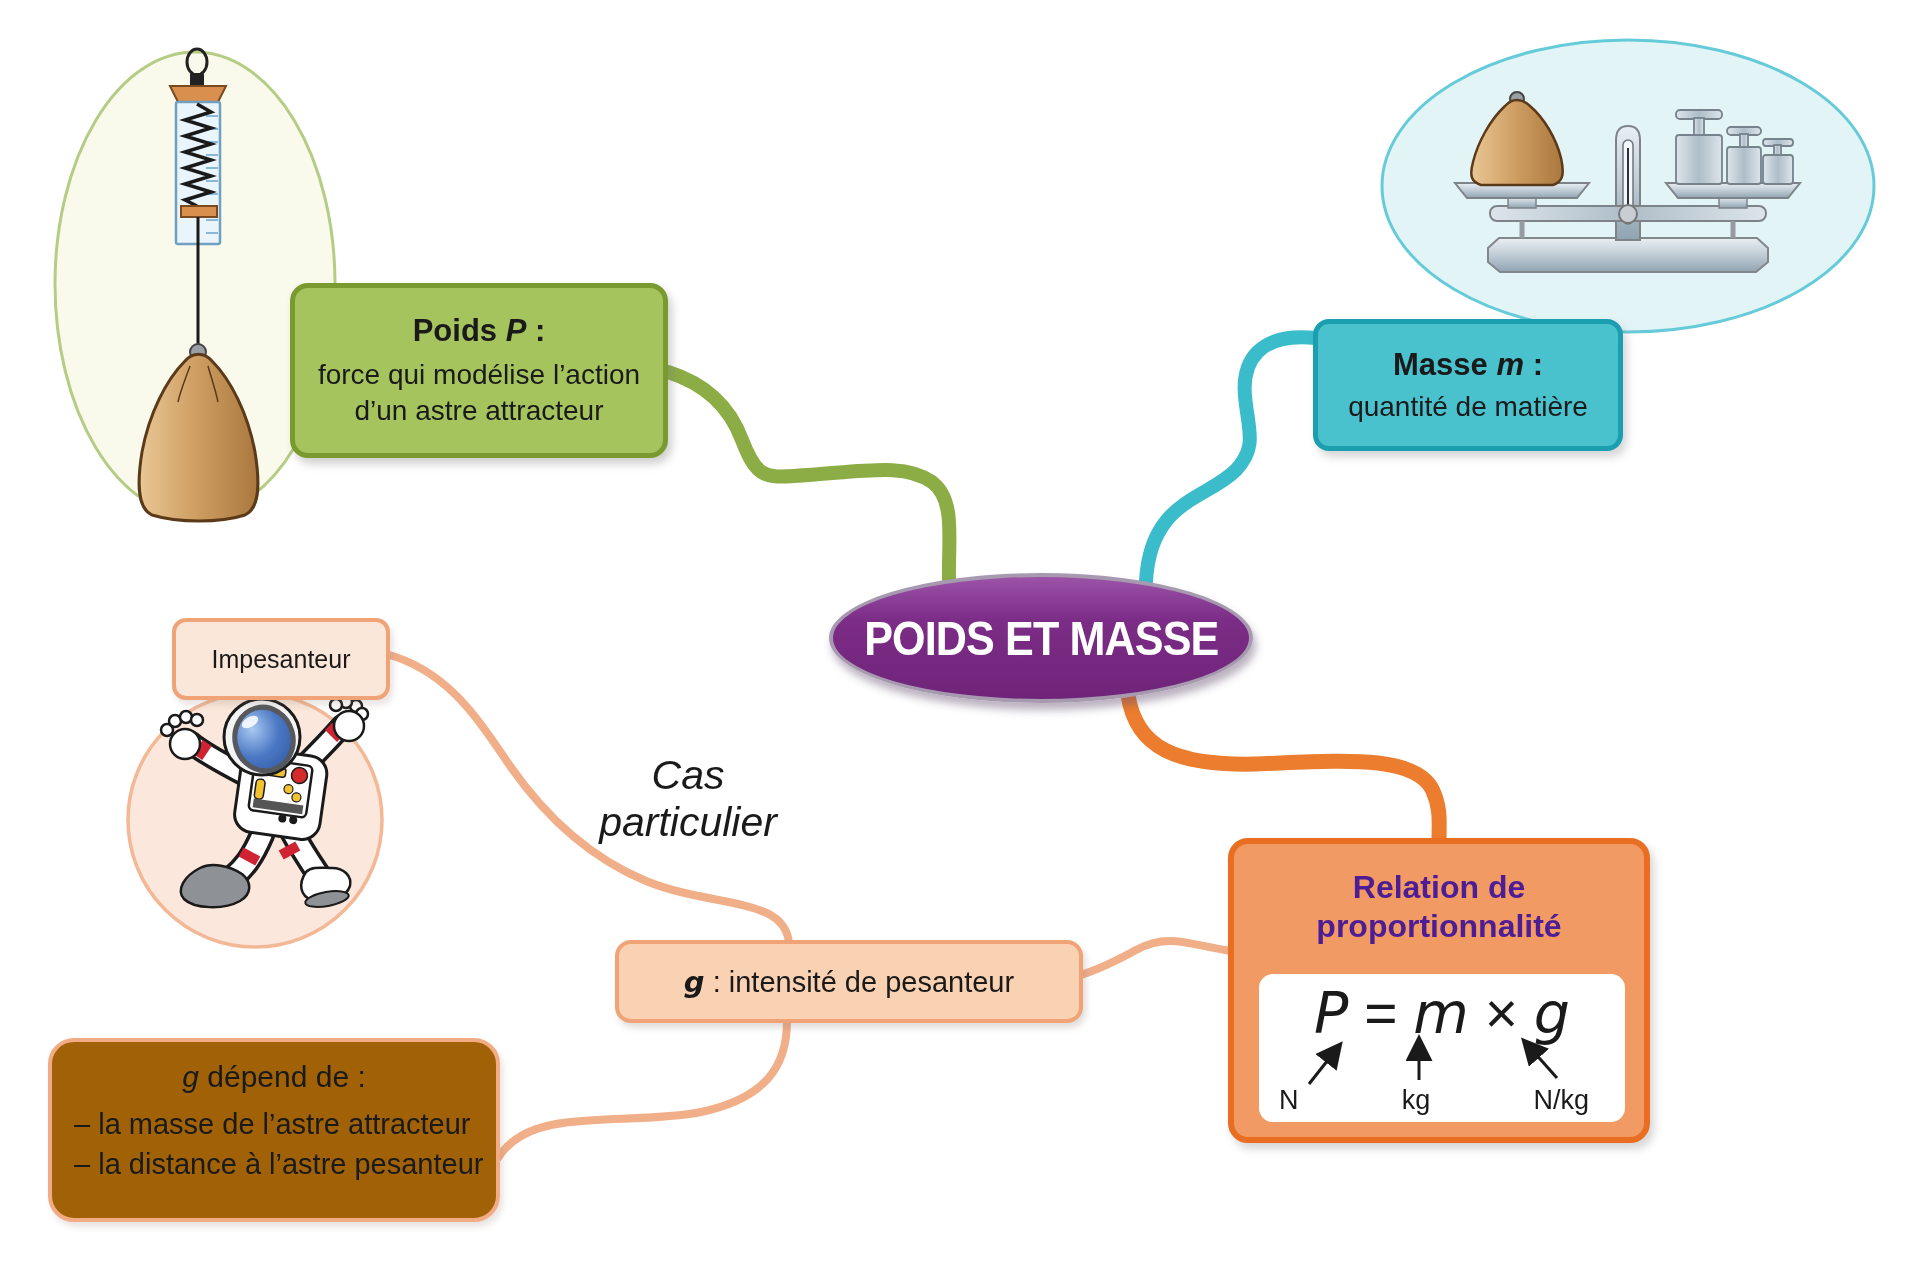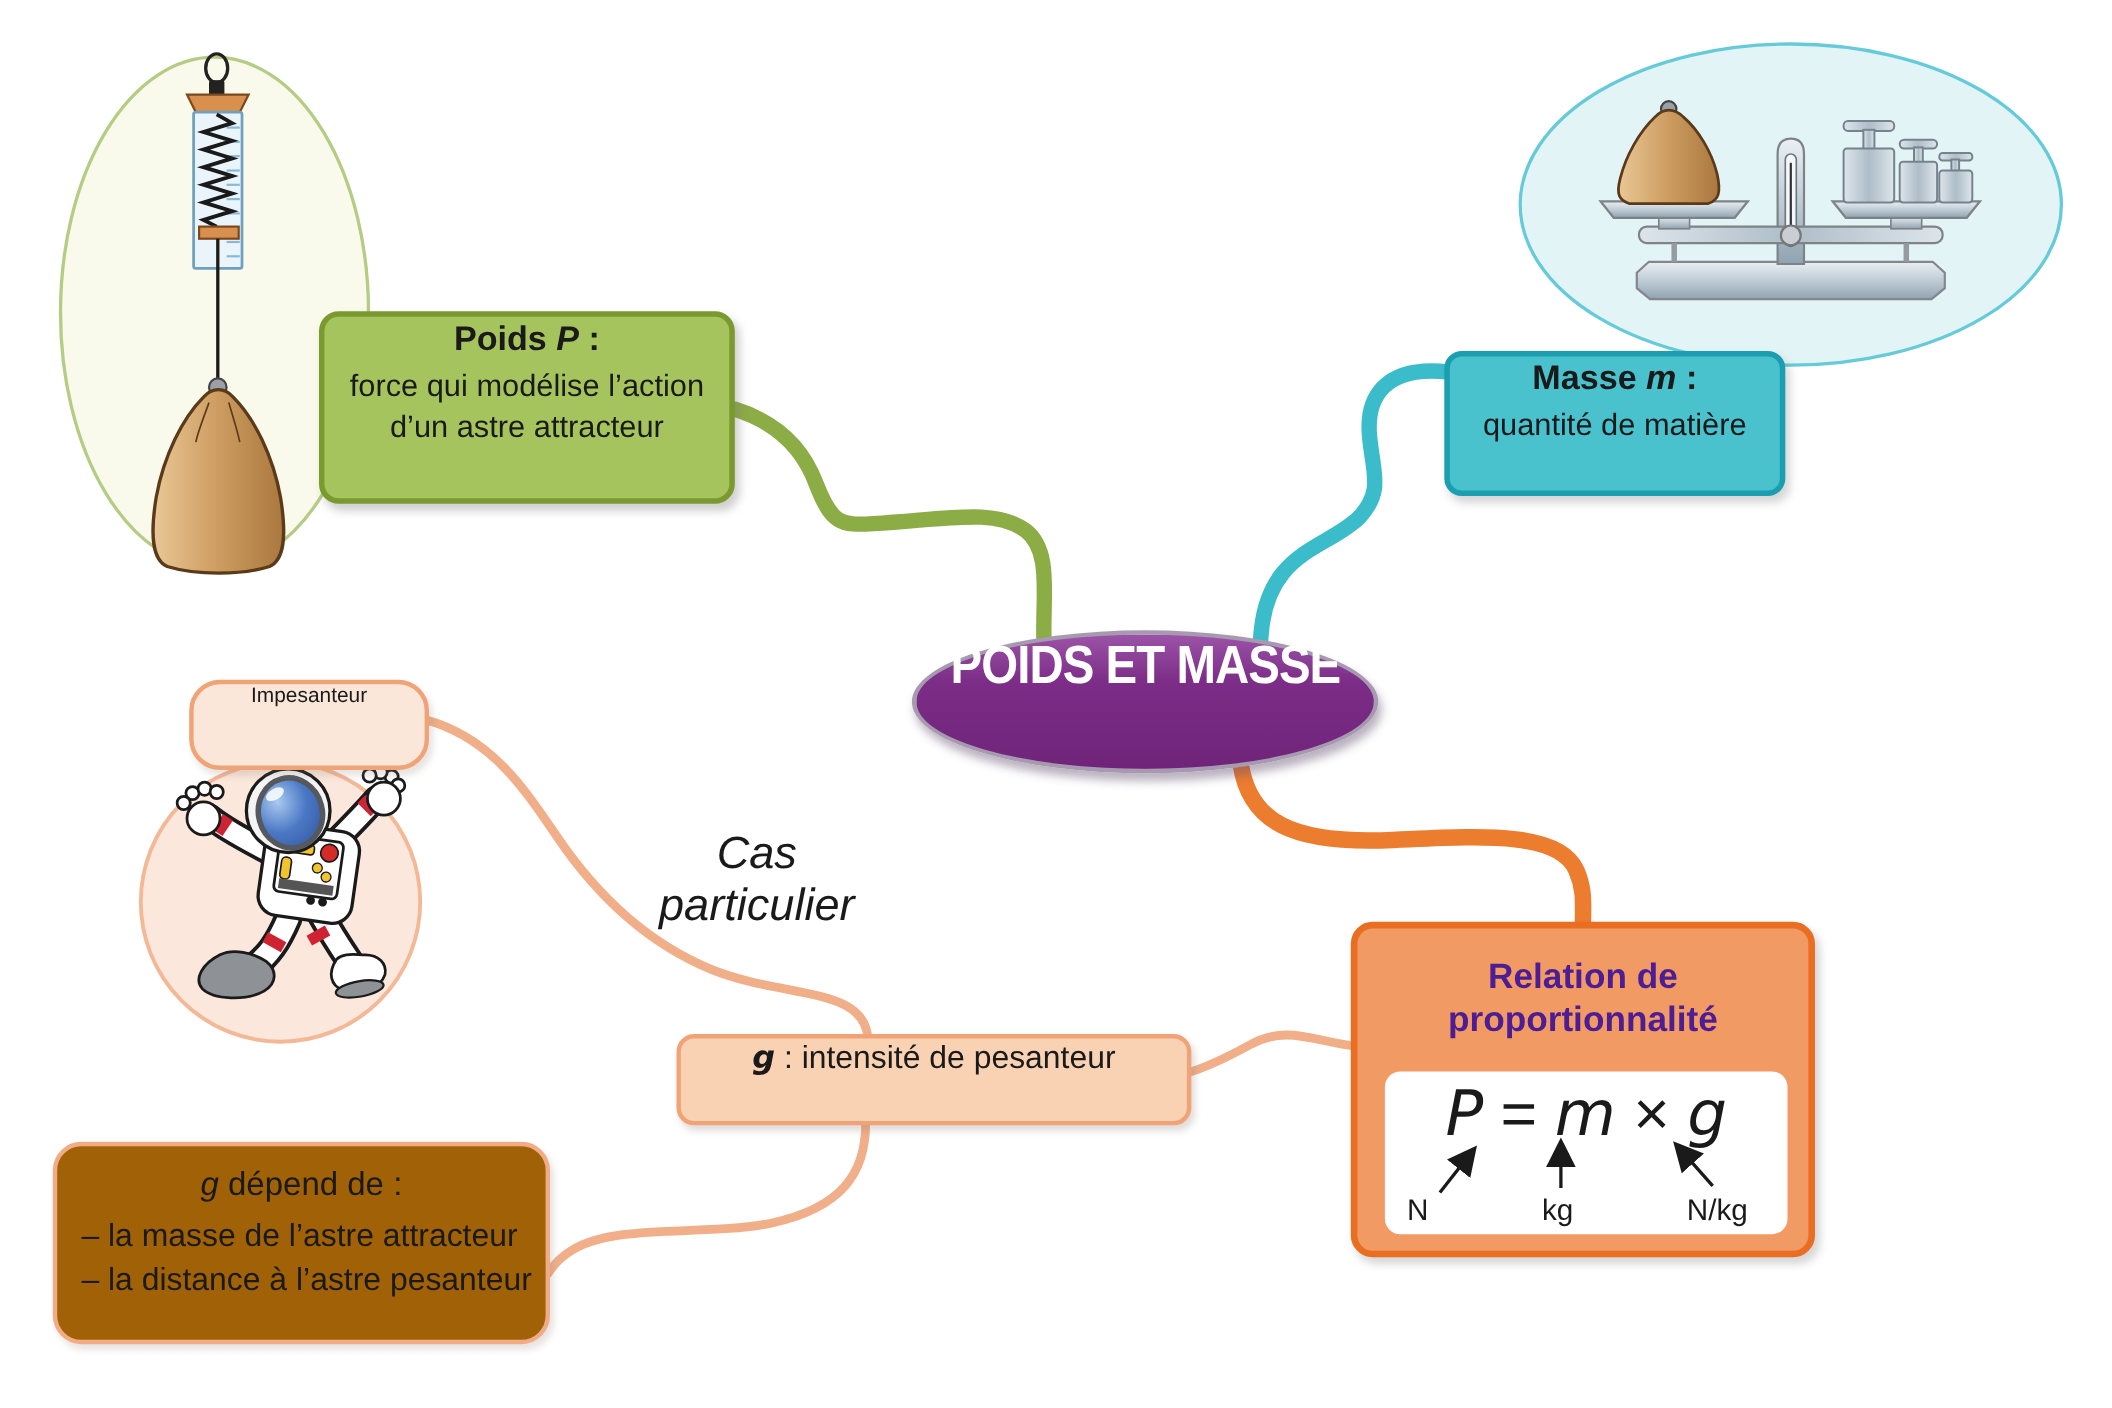--- a/index.html
+++ b/index.html
@@ -1,20 +1,20 @@
 <!DOCTYPE html>
 <html><head>
 <meta charset="utf-8">
 <style>
   html,body{margin:0;padding:0;background:#fff;}
   .stage{position:relative;width:1920px;height:1280px;background:#fff;overflow:hidden;
          font-family:"Liberation Sans",sans-serif;color:#1a1a1a;}
   svg.underlay{position:absolute;left:0;top:0;width:1920px;height:1280px;}
   .box{position:absolute;box-sizing:border-box;display:flex;flex-direction:column;
-       align-items:center;text-align:center;}
+       align-items:center;justify-content:center;text-align:center;}
   .it{font-style:italic;}
 
   #poids-box{left:290px;top:283px;width:378px;height:175px;background:#A6C45E;
     border:5px solid #7A9A30;border-radius:18px;font-size:28px;line-height:1.3;
     box-shadow:4px 6px 8px rgba(120,120,120,.35);}
   #poids-box .box-title{font-size:31px;font-weight:bold;margin-bottom:5px;}
 
   #masse-box{left:1313px;top:283px;width:310px;height:132px;background:#49C2CE;
     border:5px solid #1B9FB0;border-radius:16px;font-size:28px;line-height:1.3;
     box-shadow:4px 6px 8px rgba(120,120,120,.3);margin-top:36px;}
@@ -38,21 +38,21 @@
   #units-row{position:absolute;bottom:6px;left:0;right:0;display:flex;
     justify-content:space-between;padding:0 36px 0 20px;font-size:27px;}
   #formula-arrows{position:absolute;left:0;top:0;width:366px;height:148px;}
 
   #g-box{left:615px;top:940px;width:468px;height:83px;background:#F9D2B3;
     border:4px solid #F0A377;border-radius:16px;font-size:29px;
     box-shadow:3px 5px 6px rgba(140,120,110,.25);}
   #g-box .var{font-weight:bold;font-style:italic;font-family:"DejaVu Sans",sans-serif;}
 
   #impesanteur-box{left:172px;top:618px;width:218px;height:82px;background:#FBE7D9;
-    border:4px solid #F0A377;border-radius:28px;font-size:19px;
+    border:4px solid #F0A377;border-radius:14px;font-size:25px;
     box-shadow:3px 5px 6px rgba(140,120,110,.2);}
 
   #depend-box{left:48px;top:1038px;width:452px;height:184px;background:#a16207;
     border:4px solid #F2AC85;border-radius:26px;justify-content:flex-start;
     font-size:29px;box-shadow:3px 5px 6px rgba(140,120,110,.2);}
   #depend-box .dep-title{font-size:30px;margin-top:18px;}
   #depend-box .dep-items{align-self:flex-start;text-align:left;padding-left:22px;
     margin-top:10px;line-height:1.38;}
 
   #cas-label{position:absolute;left:557px;top:752px;width:262px;text-align:center;

